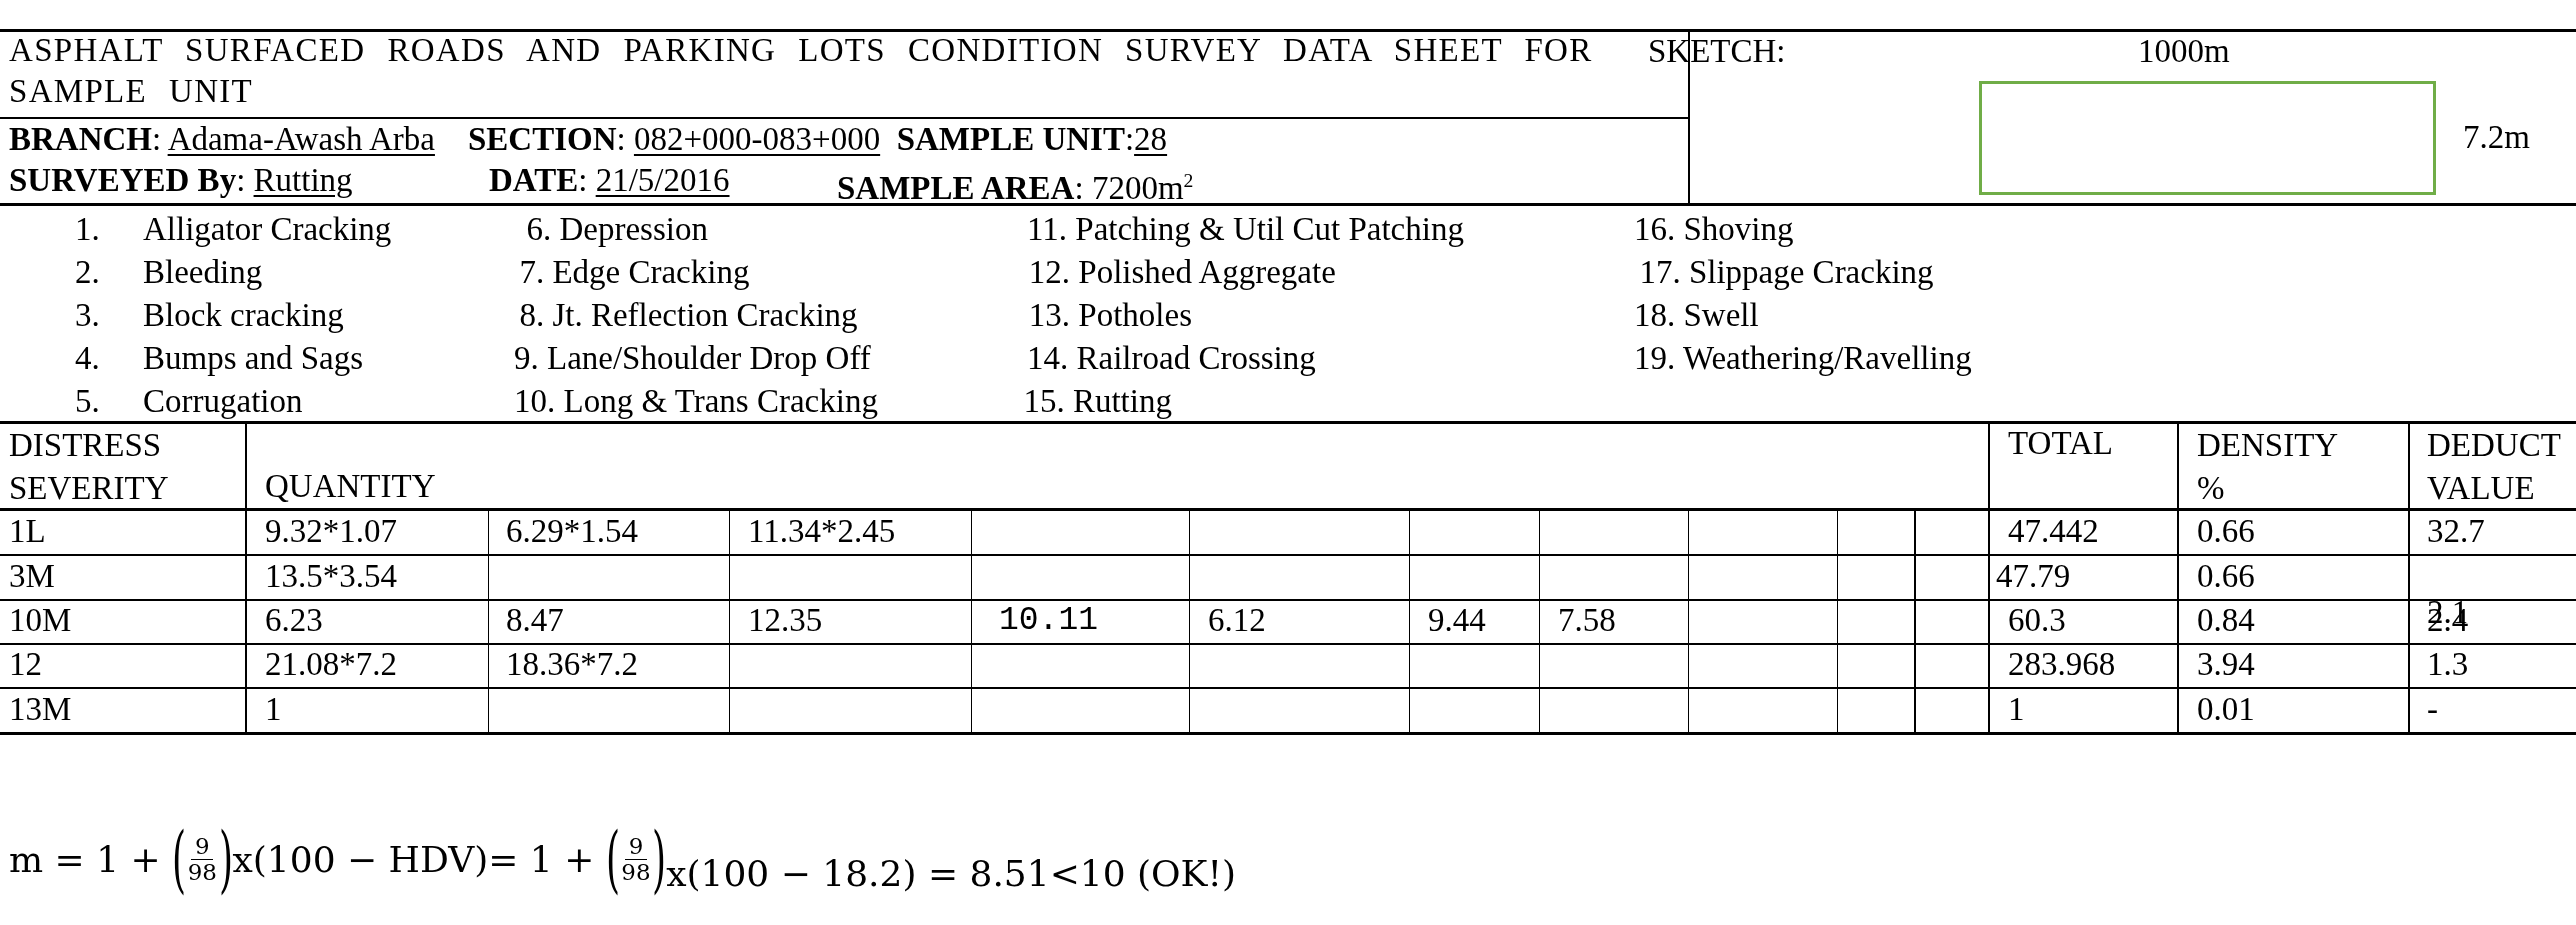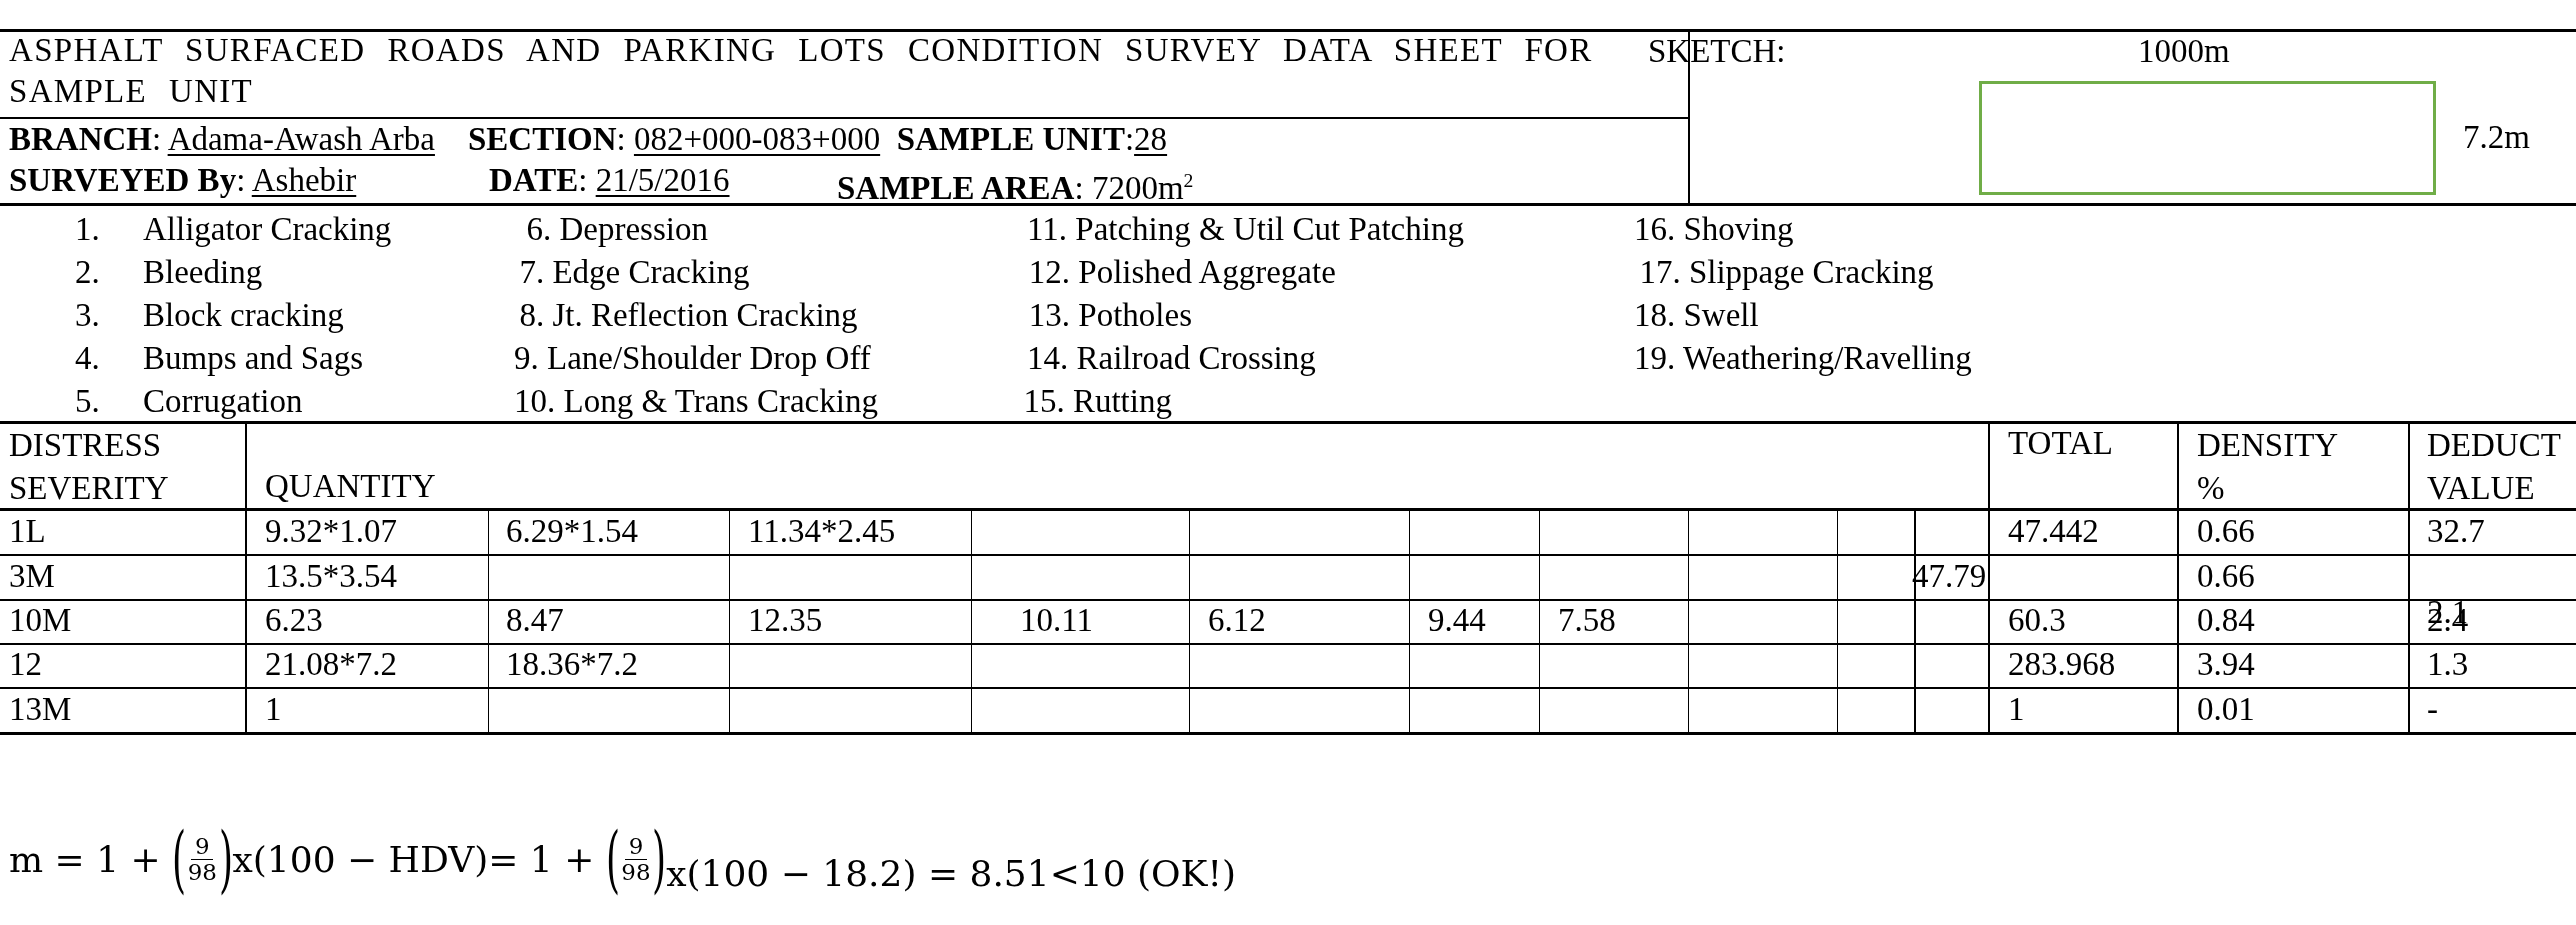--- a/index.html
+++ b/index.html
@@ -35,21 +35,21 @@
 <div class="abs title" style="left:9px; top:73px;">
   <span>SAMPLE UNIT</span>
 </div>
 
 <div class="abs txt" style="left:9px; top:120px;">
   <b>BRANCH</b>: <u>Adama-Awash Arba</u>&nbsp;&nbsp;&nbsp;
   <b>SECTION</b>: <u>082+000-083+000</u>&nbsp;
   <b>SAMPLE UNIT</b>:<u>28</u>
 </div>
 <div class="abs txt" style="left:9px; top:161px;">
-  <b>SURVEYED By</b>: <u>Ashebir</u>
+  <b>SURVEYED By</b>: <u>Rutting</u>
 </div>
 <div class="abs txt" style="left:489px; top:161px;">
   <b>DATE</b>: <u>21/5/2016</u>
 </div>
 <div class="abs txt" style="left:837px; top:161px;">
   <b>SAMPLE AREA</b>: <u><span>7200m</span><sup style="font-size:19.7px;">2</sup></u>
 </div>
 
 <div class="abs txt" style="left:1648px; top:32px;">SKETCH:</div>
 <div class="abs txt" style="left:2138px; top:32px;">1000m</div>
@@ -130,30 +130,30 @@
     <div class="cell" style="left:265px; top:512px;">9.32*1.07</div>
     <div class="cell" style="left:506px; top:512px;">6.29*1.54</div>
     <div class="cell" style="left:748px; top:512px;">11.34*2.45</div>
     <div class="cell" style="left:2008px; top:512px;">47.442</div>
     <div class="cell" style="left:2197px; top:512px;">0.66</div>
     <div class="cell" style="left:2427px; top:512px;">32.7</div>
   </div>
   <div>
     <div class="cell" style="left:9px; top:557px;">3M</div>
     <div class="cell" style="left:265px; top:557px;">13.5*3.54</div>
-    <div class="cell" style="left:1912px; top:557px;">47.79</div>
+    <div class="cell" style="left:1996px; top:557px;">47.79</div>
     <div class="cell" style="left:2197px; top:557px;">0.66</div>
     <div class="cell" style="left:2427px; top:557px;margin-top:36px;">2.1</div>
   </div>
   <div>
     <div class="cell" style="left:9px; top:601px;">10M</div>
     <div class="cell" style="left:265px; top:601px;">6.23</div>
     <div class="cell" style="left:506px; top:601px;">8.47</div>
     <div class="cell" style="left:748px; top:601px;">12.35</div>
-    <div class="cell" style="left:1020px; top:601px;">10.11</div>
+    <div class="cell" style="left:999px; top:601px;font-family:Liberation Mono, monospace;">10.11</div>
     <div class="cell" style="left:1208px; top:601px;">6.12</div>
     <div class="cell" style="left:1428px; top:601px;">9.44</div>
     <div class="cell" style="left:1558px; top:601px;">7.58</div>
     <div class="cell" style="left:2008px; top:601px;">60.3</div>
     <div class="cell" style="left:2197px; top:601px;">0.84</div>
     <div class="cell" style="left:2427px; top:601px;">2.4</div>
   </div>
   <div>
     <div class="cell" style="left:9px; top:645px;">12</div>
     <div class="cell" style="left:265px; top:645px;">21.08*7.2</div>

